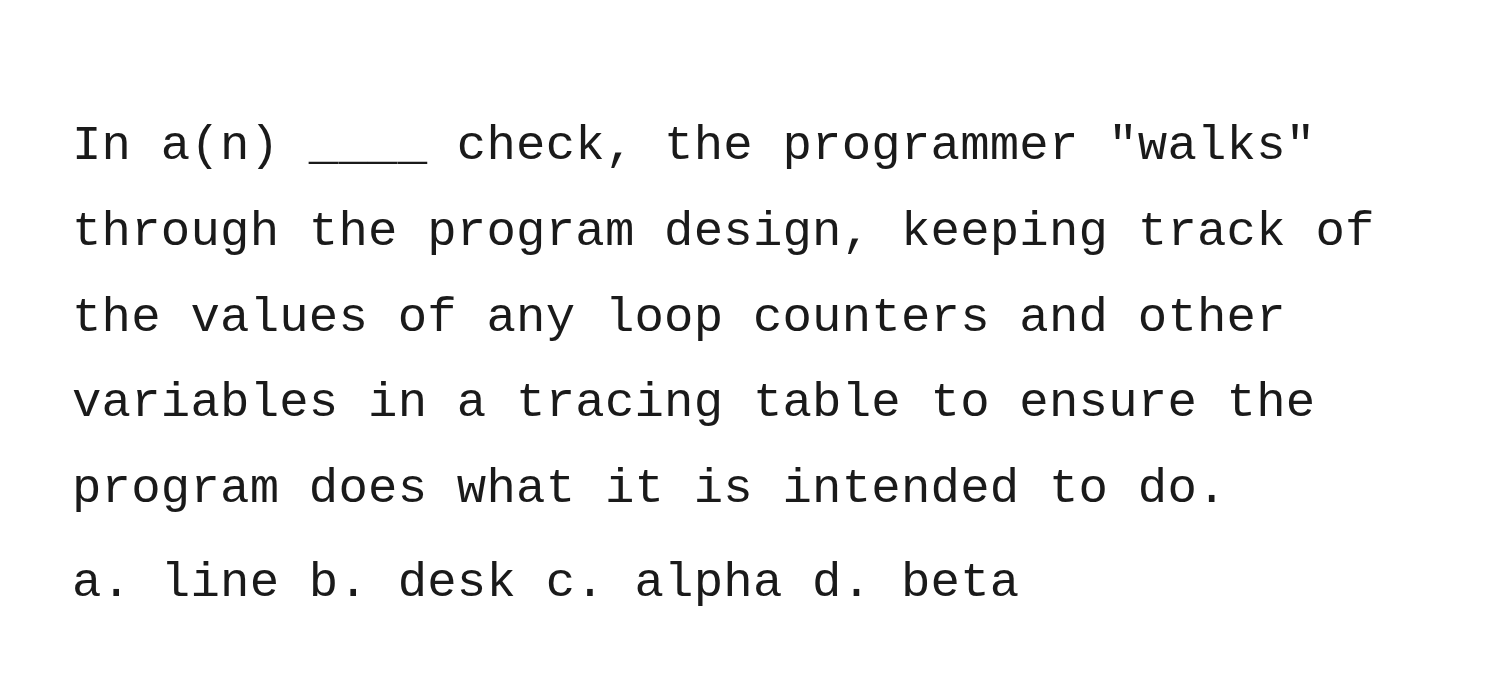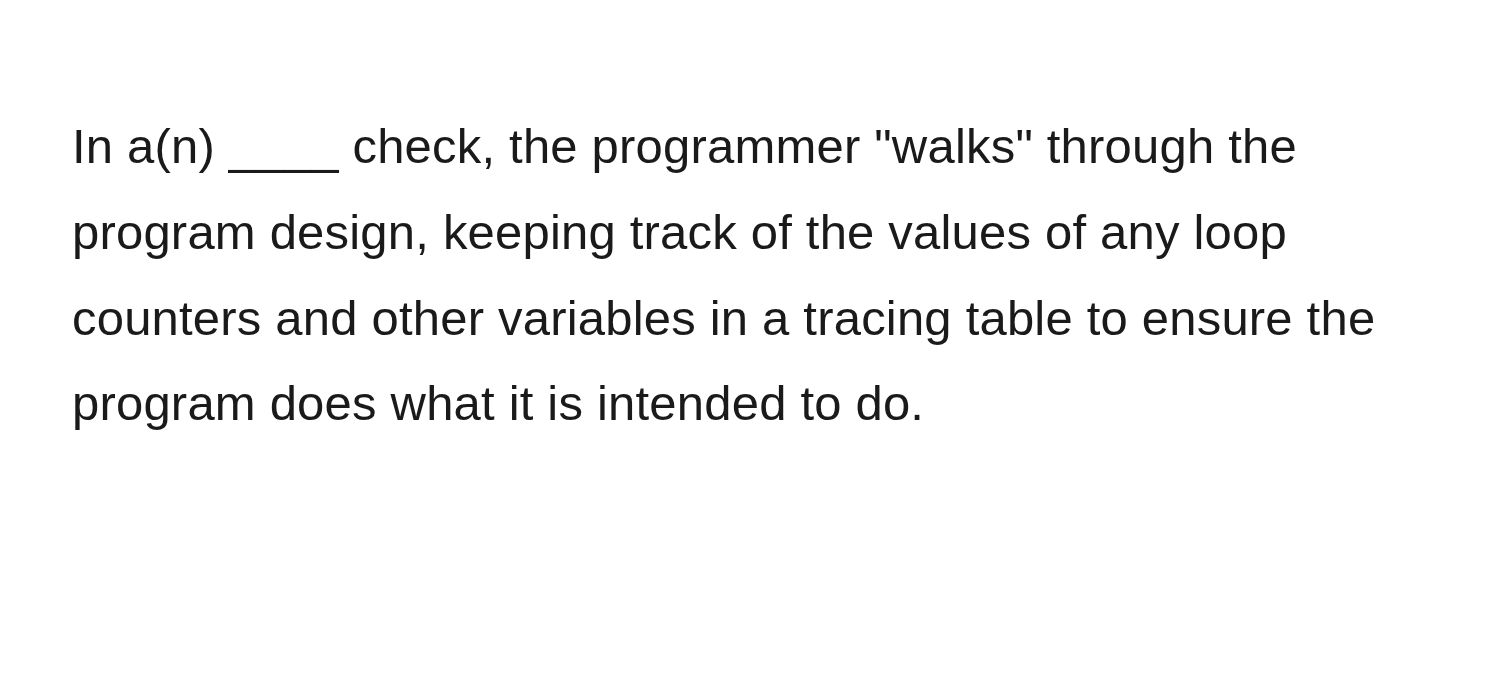--- a/index.html
+++ b/index.html
@@ -1,18 +1,19 @@
 <!DOCTYPE html>
 <html><head>
   <meta charset="utf-8">
   <style>
     * {
       margin: 8px;
       padding: 0;
       box-sizing: border-box;
+      font-family: Liberation Mono, monospace;
     }
     body {
       width: 1500px;
       height: 688px;
       background: #ffffff;
       font-family: -apple-system, BlinkMacSystemFont, "Segoe UI", Helvetica, Arial, sans-serif;
       padding: 80px 40px 40px 40px;
       color: #1a1a1a;
     }
     .question-container {
@@ -29,13 +30,14 @@
       line-height: 1.75;
       font-weight: 400;
       letter-spacing: 0.2px;
     }
   </style>
 </head>
 <body>
 
 <div class="question-container">
   <p class="question-text">In a(n) ____ check, the programmer "walks" through the program design, keeping track of the values of any loop counters and other variables in a tracing table to ensure the program does what it is intended to do.</p>
+  <p class="options-line">a. line b. desk c. alpha d. beta</p>
 </div>
 
 </body></html>

